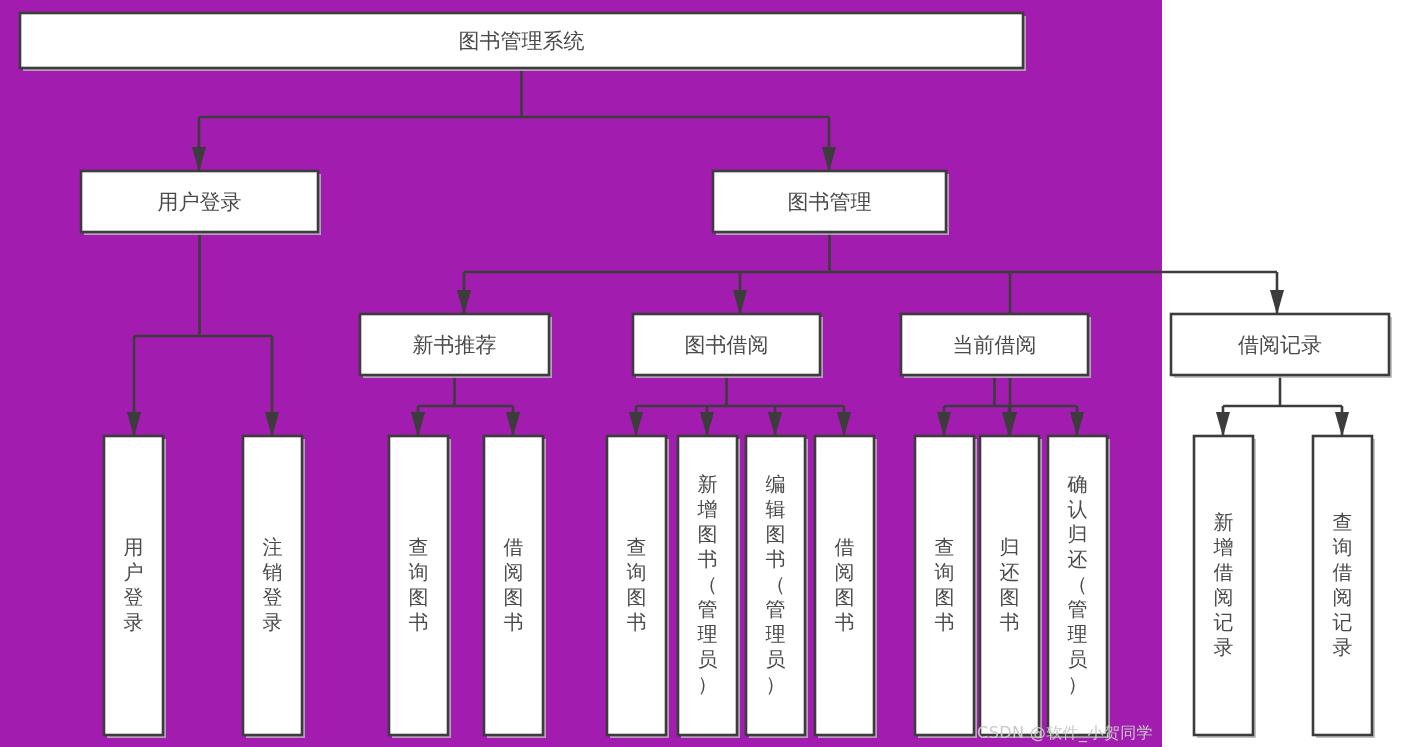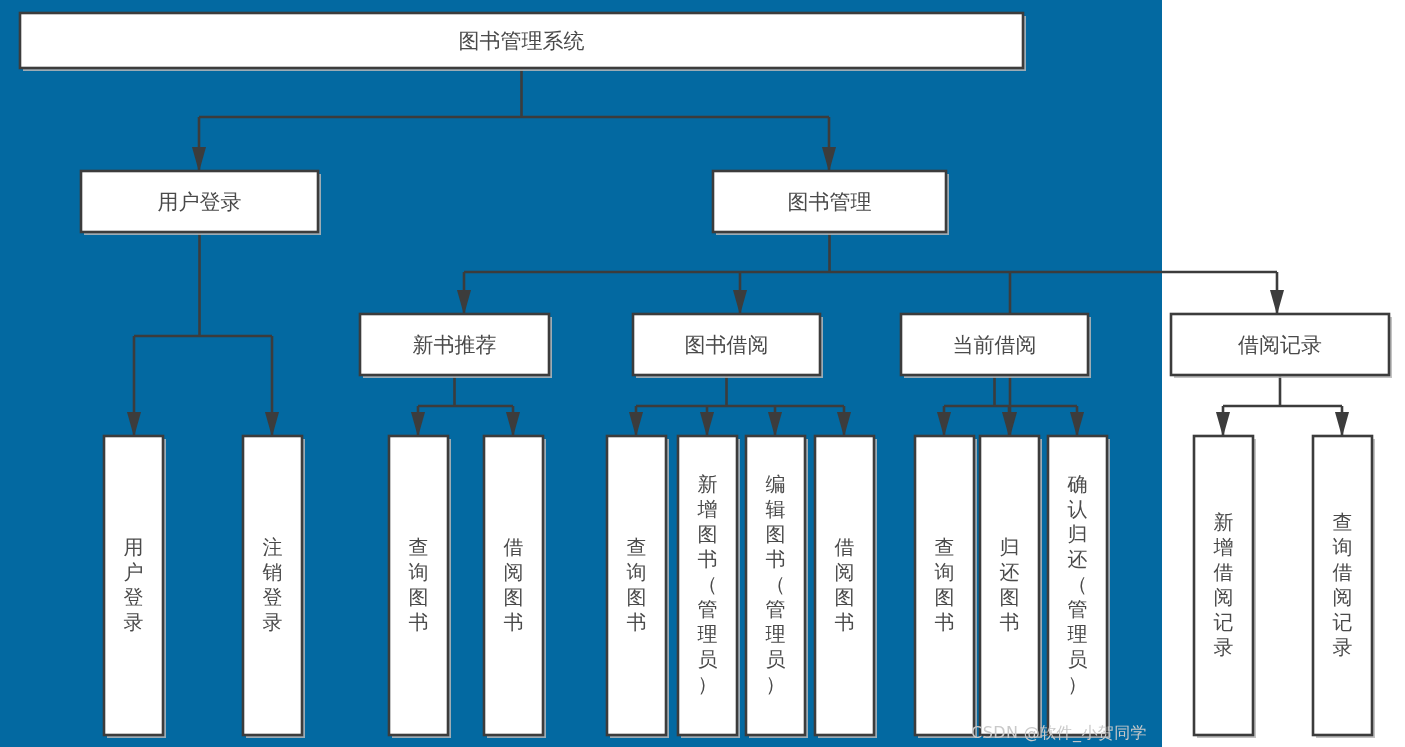--- a/index.html
+++ b/index.html
@@ -11,21 +11,21 @@
   body {
     width: 1405px;
     height: 747px;
     overflow: hidden;
     font-family: "DejaVu Sans", "Liberation Sans", sans-serif;
   }
   #diagram-root {
     position: relative;
     width: 1162px;
     height: 747px;
-    background: #0369a1;
+    background: #a21caf;
   }
   svg.diagram-canvas {
     position: absolute;
     left: 0;
     top: 0;
     width: 1405px;
     height: 747px;
     display: block;
   }
   .node-box {
@@ -56,21 +56,21 @@
   }
   .node-label-h {
     text-anchor: middle;
   }
   .node-label-v {
     text-anchor: middle;
     font-size: 20px;
   }
   .watermark {
     position: absolute;
-    right: 15px;
+    right: 9px;
     bottom: 3px;
     color: #c9c9c9;
     font-size: 16px;
     font-family: "DejaVu Sans", "Liberation Sans", sans-serif;
     letter-spacing: 0.4px;
     white-space: nowrap;
     user-select: none;
   }
 </style>
 </head>

